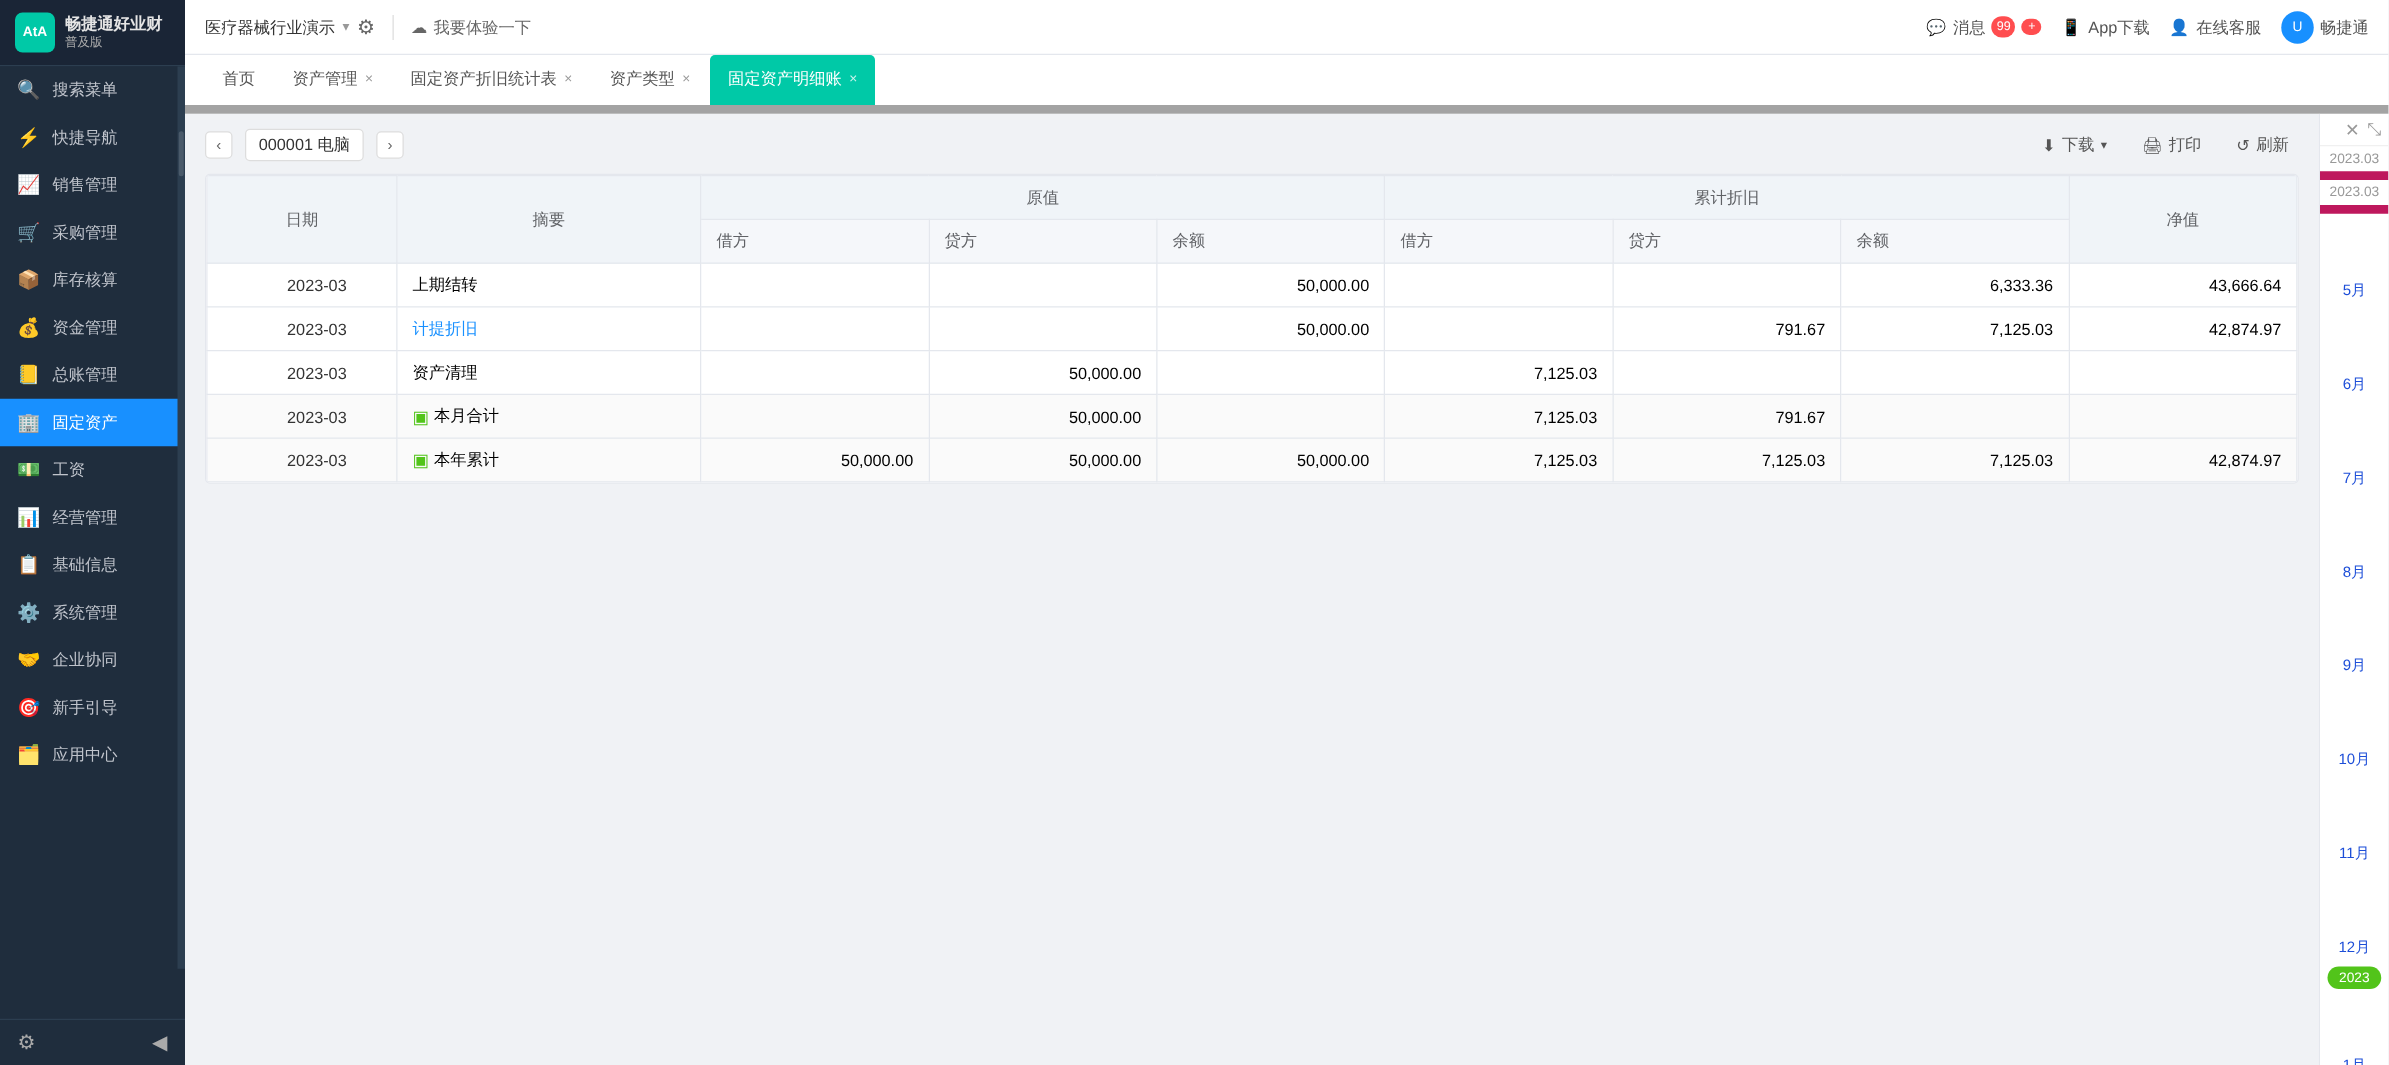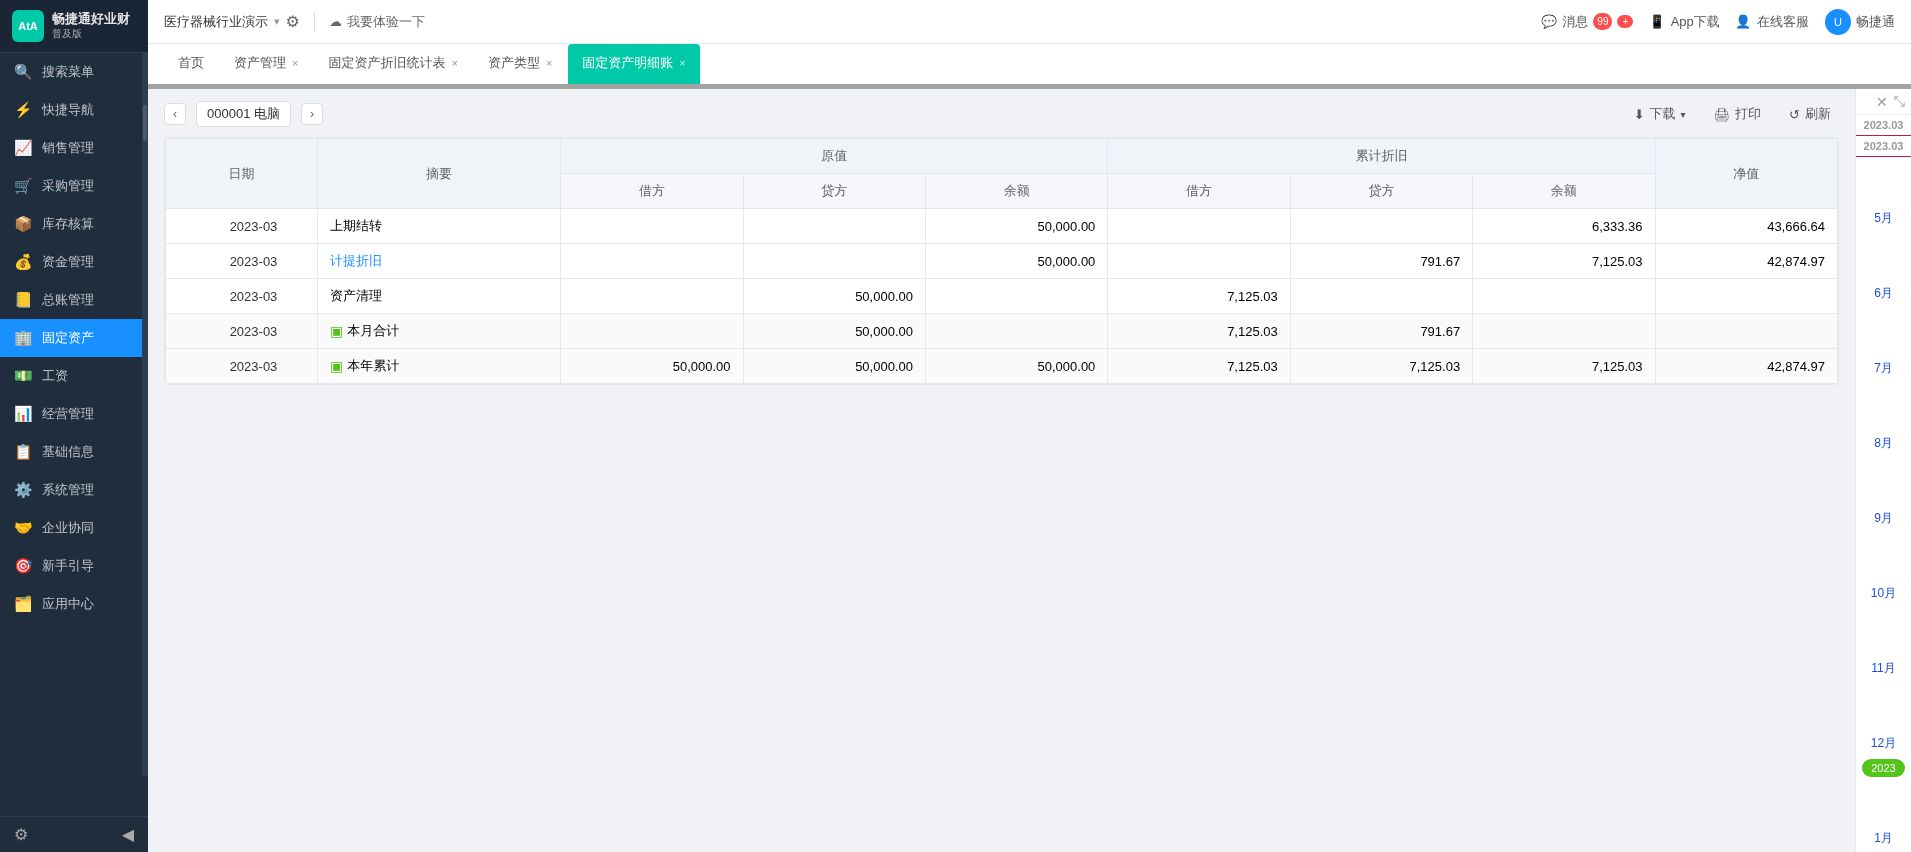--- a/index.html
+++ b/index.html
@@ -81,21 +81,21 @@
     .header-action { display: flex; align-items: center; gap: 5px; color: #555; font-size: 13px; cursor: pointer; }
     .badge {
       background: #ff4d4f; color: #fff; font-size: 10px;
       border-radius: 10px; padding: 3px 4px; min-width: 16px; text-align: center;
     }
     .user-avatar { width: 26px; height: 26px; border-radius: 50%; background: #1890ff; display: flex; align-items: center; justify-content: center; color: #fff; font-size: 11px; }
 
     
     .tab-bar {
       background: #fff;
-      border-bottom: 5px solid #a3a3a3;
+      border-bottom: 7px solid #a3a3a3;
       display: flex; align-items: center;
       padding: 0 16px;
       gap: 2px;
     }
     .tab {
       padding: 10px 14px;
       font-size: 13px; color: #555;
       cursor: pointer; border-bottom: 2px solid transparent;
       display: flex; align-items: center; gap: 6px;
       white-space: nowrap;
@@ -137,21 +137,21 @@
       overflow: auto;
     }
     table { width: 100%; border-collapse: collapse; font-size: 13px; }
     thead tr { background: #f5f7fa; }
     th, td {
       border: 1px solid #e4e7ed;
       padding: 8px 12px;
       text-align: right;
       white-space: nowrap;
     }
-    th { font-weight: normal; color: #606266; text-align: center; }
+    th { font-weight: normal; color: #606266; text-align: left; }
     td.text-left, th.text-left { text-align: left; }
     td.text-center { text-align: center; }
     .group-header th { background: #f0f4f8; text-align: center; }
     .row-date { color: #333; padding-left: 36px; }
     .row-summary { color: #1890ff; text-decoration: none; cursor: pointer; }
     .row-icon { display: inline-flex; align-items: center; gap: 4px; }
     .icon-green { color: #52c41a; font-size: 14px; }
 
     
     .right-panel {
@@ -164,22 +164,21 @@
     .panel-header {
       display: flex; justify-content: flex-end; align-items: center;
       padding: 4px 6px;
       border-bottom: 1px solid #f0f0f0;
       gap: 6px;
     }
     .panel-header-icon { cursor: pointer; color: #999; font-size: 14px; }
     .year-label {
       font-size: 11px; color: #999;
       text-align: center; padding: 4px 2px;
-      border-bottom: 1px solid #be185d;
-      font-weight: bold;
+      border-bottom: 7px solid #be185d;
     }
     .month-list { flex: 1; overflow-y: auto; }
     .month-item {
       font-size: 12px; color: #1d4ed8;
       padding: 5px 0; text-align: center;
       cursor: pointer;
       margin-top: 48px;
     }
     .month-item.active {
       background: #0f766e; color: #fff; border-radius: 10px;

